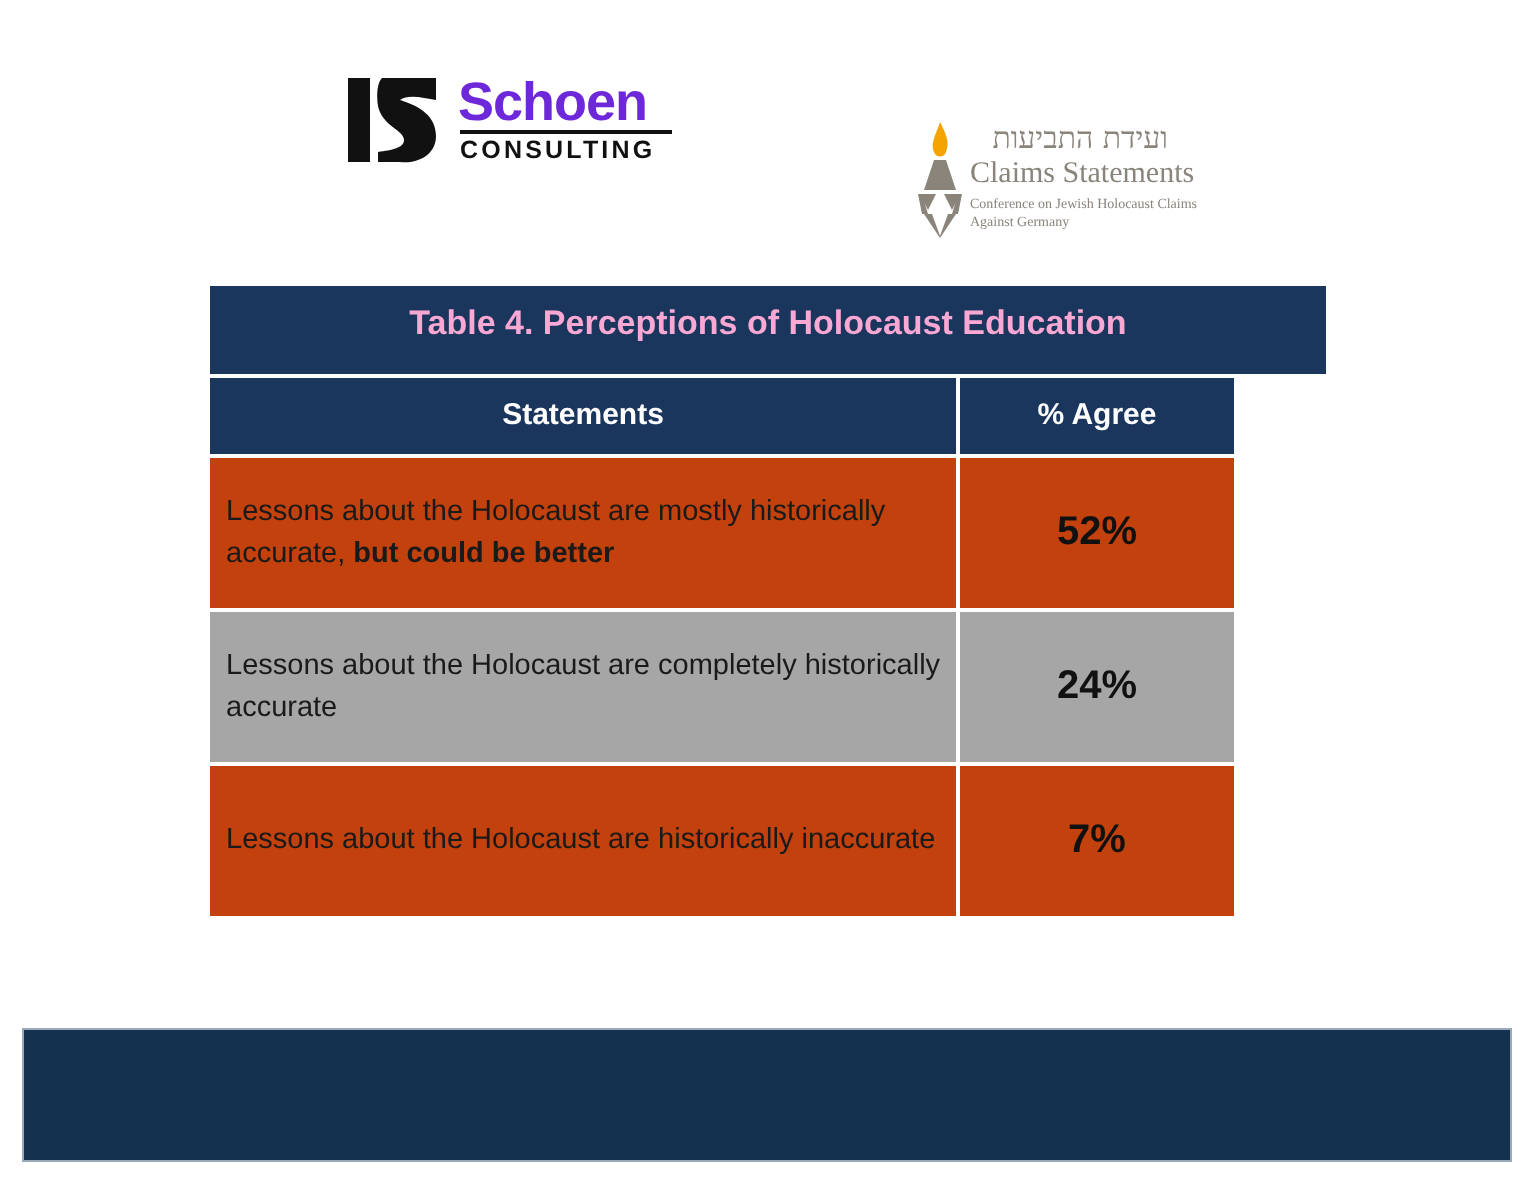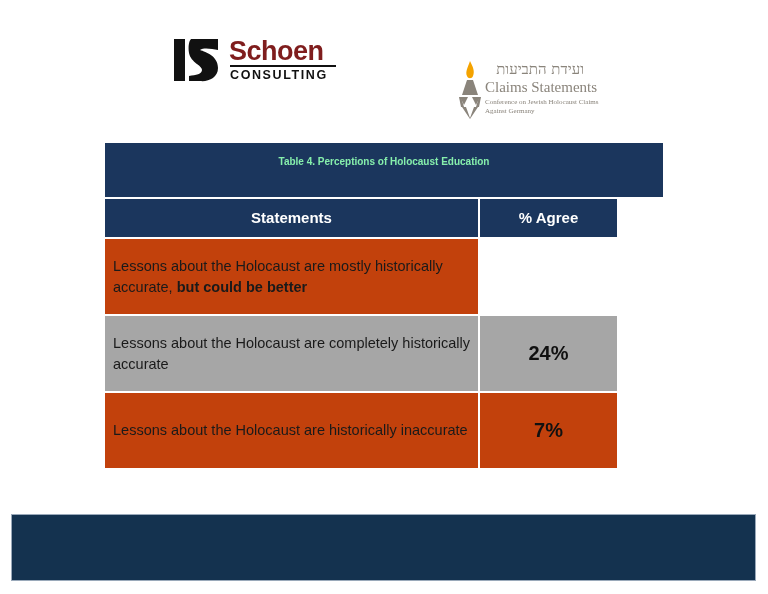--- a/index.html
+++ b/index.html
@@ -3,21 +3,21 @@
 <meta charset="utf-8">
 <style>
   html, body { margin:0; padding:0; }
   body {
     width:768px; height:594px; background:#ffffff; position:relative; overflow:hidden;
     font-family: "Liberation Sans", "DejaVu Sans", sans-serif;
   }
   .logo-schoen { position:absolute; left:174px; top:38px; width:165px; height:46px; }
   .schoen-mark { position:absolute; left:0; top:0; width:44px; height:44px; }
   .schoen-name {
-    position:absolute; left:55px; top:-2px; font-size:27px; font-weight:bold; color:#7f1d1d;
+    position:absolute; left:55px; top:-2px; font-size:27px; font-weight:bold; color:#6d28d9;
     letter-spacing:-0.5px; line-height:30px;
   }
   .schoen-rule { position:absolute; left:56px; top:27px; width:106px; height:1.5px; background:#111; }
   .schoen-sub {
     position:absolute; left:56px; top:30px; font-size:12.5px; font-weight:bold; color:#111;
     letter-spacing:1.6px; line-height:14px;
   }
 
   .logo-claims { position:absolute; left:458px; top:30px; width:140px; height:60px;margin-top:31px; }
   .claims-mark { position:absolute; left:0; top:0; width:24px; height:58px; }
@@ -29,22 +29,22 @@
     position:absolute; left:27px; top:17px; font-size:15px; color:#8a847b;
     font-family:"Liberation Serif", serif; line-height:18px; white-space:nowrap;
   }
   .claims-sub {
     position:absolute; left:27px; top:37px; font-size:7px; color:#8a847b;
     font-family:"Liberation Serif", serif; line-height:9px; white-space:nowrap;
   }
 
   .table-wrap { position:absolute; left:105px; top:143px; width:558px; }
   .t-title {
-    background:#1b365d; color:#86efac; height:54px; line-height:38px; text-align:center;
-    font-weight:bold; font-size:10px;
+    background:#1b365d; color:#f9a8d4; height:44px; line-height:38px; text-align:center;
+    font-weight:bold; font-size:17px;
   }
   .t-row { display:flex; margin-top:2px; }
   .t-row .c1 { width:373px; }
   .t-row .c2 { width:137px; margin-left:2px; }
   .t-head .c1, .t-head .c2 {
     background:#1b365d; color:#fff; height:38px; line-height:38px; text-align:center;
     font-weight:bold; font-size:15px;
   }
   .t-body .c1 {
     height:75px; display:flex; align-items:center; padding-left:8px; box-sizing:border-box;
@@ -99,20 +99,21 @@
   <div class="t-title">Table 4. Perceptions of Holocaust Education</div>
   <div class="t-row t-head">
     <div class="c1">Statements</div>
     <div class="c2">% Agree</div>
   </div>
 
   <div class="t-row t-body">
     <div class="c1 light">
       <span class="txt"><span>Lessons about the Holocaust are mostly historically accurate, </span><span class="bold">but could be better</span></span>
     </div>
+    <div class="c2 light">52%</div>
   </div>
 
   <div class="t-row t-body">
     <div class="c1 dark">
       <span class="txt"><span>Lessons about the Holocaust are completely historically accurate</span><span class="bold"></span></span>
     </div>
     <div class="c2 dark">24%</div>
   </div>
 
   <div class="t-row t-body">

